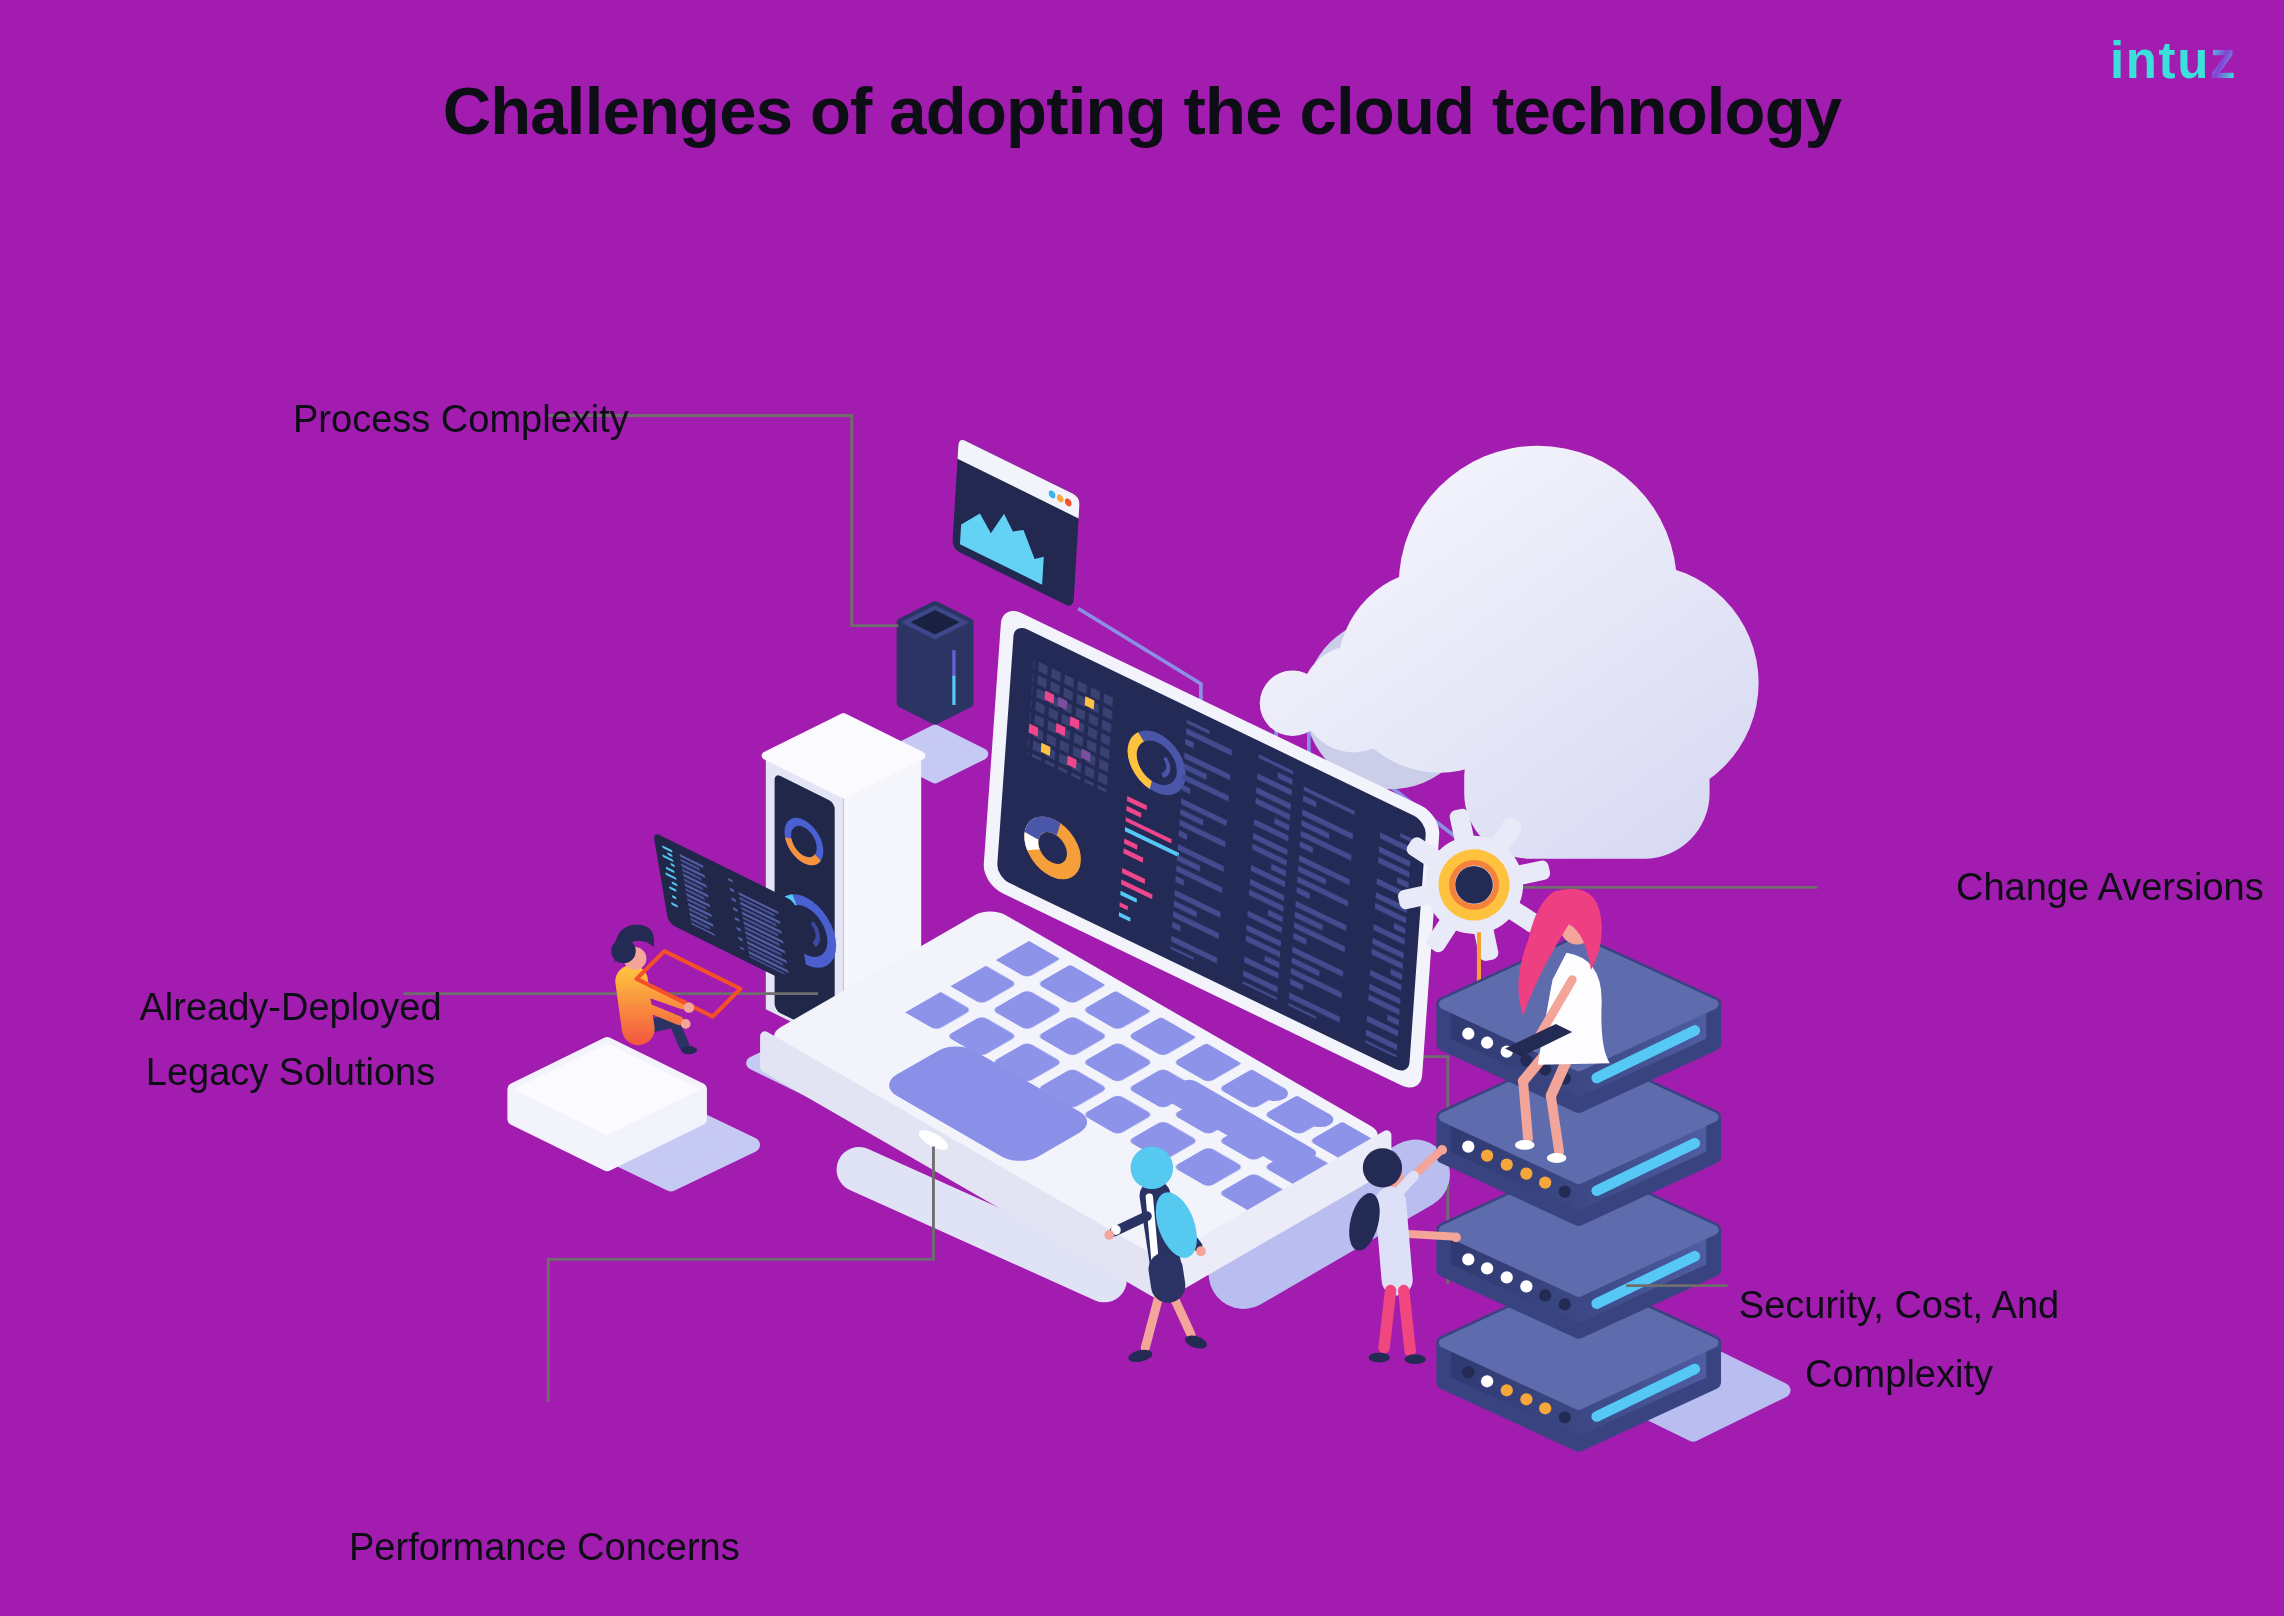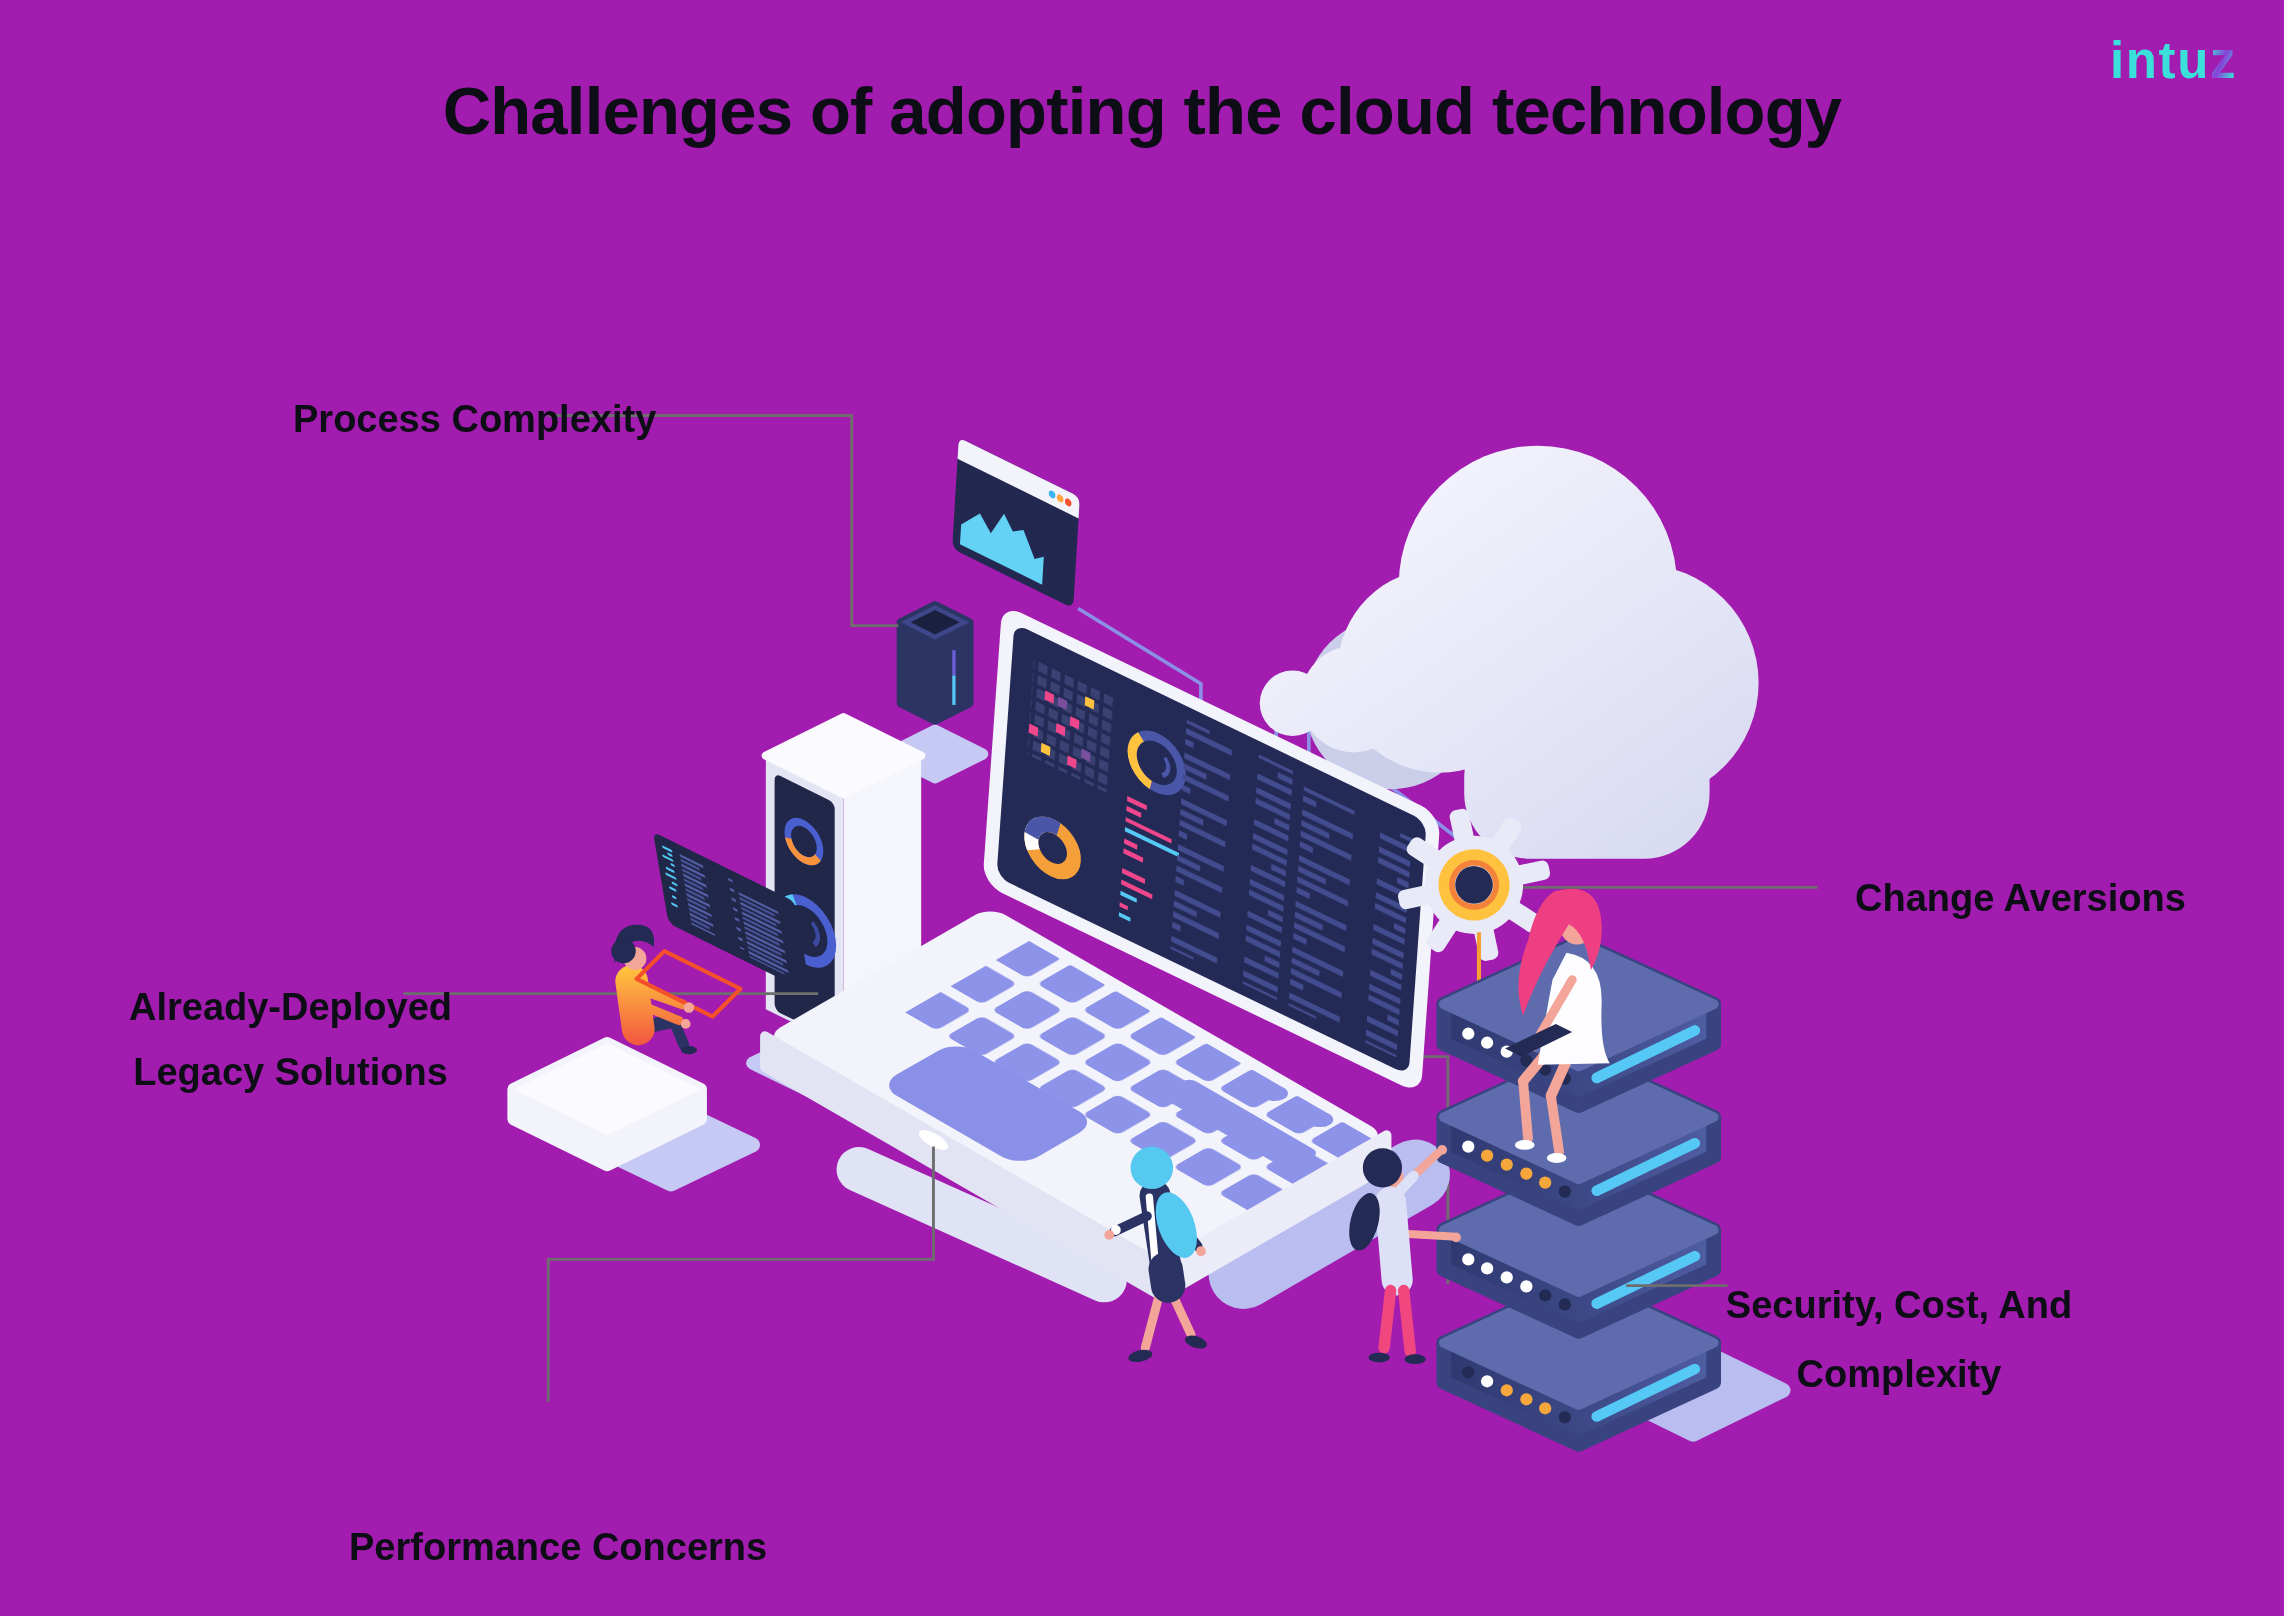--- a/index.html
+++ b/index.html
@@ -4,21 +4,21 @@
 <style>
   html,body{margin:0;padding:0;background:#fff;}
   .canvas{position:relative;width:2284px;height:1616px;background:#a21caf;overflow:hidden;
           font-family:"Liberation Sans",sans-serif;}
   .page-title{position:absolute;left:0;right:0;top:72px;text-align:center;
     font-size:67px;font-weight:bold;letter-spacing:-0.8px;color:var(--label-text,#0d0d15);}
   .logo{position:absolute;top:31px;right:47px;font-size:51px;font-weight:bold;
     letter-spacing:1.6px;text-transform:lowercase;color:var(--logo-teal,#3be0da);margin-left:17px;}
   .logo .accent{background:linear-gradient(115deg,#3be0da 15%,#8a3fd8 48%,#3be0da 82%);
     -webkit-background-clip:text;background-clip:text;color:transparent;}
-  .callout{position:absolute;font-size:38px;font-weight:bold;color:var(--label-text,#0d0d15);
+  .callout{position:absolute;font-size:38px;font-weight:normal;color:var(--label-text,#0d0d15);
     white-space:nowrap;}
   .callout.center{text-align:center;white-space:normal;}
   #svg-illustration{position:absolute;left:0;top:0;}
 </style>
 </head>
 <body>
 
 <div class="canvas">
 
   <svg id="svg-illustration" width="2284" height="1616" viewBox="0 0 2792 1976">
@@ -336,21 +336,21 @@
     <span>Intu</span><span class="accent">z</span>
   </div>
 
   <div class="callout" style="left:293px;top:398px;">Process Complexity</div>
 
   <div class="callout center" style="left:78px;top:975px;width:425px;line-height:65px;">
     <div>Already-Deployed</div>
     <div>Legacy Solutions</div>
   </div>
 
-  <div class="callout" style="left:1855px;top:866px;margin-top:11px;">Change Aversions</div>
+  <div class="callout" style="left:1956px;top:866px;">Change Aversions</div>
 
   <div class="callout center" style="left:1719px;top:1271px;width:360px;line-height:69px;">
     <div>Security, Cost, And</div>
     <div>Complexity</div>
   </div>
 
   <div class="callout" style="left:349px;top:1526px;">Performance Concerns</div>
 </div>
 
 

